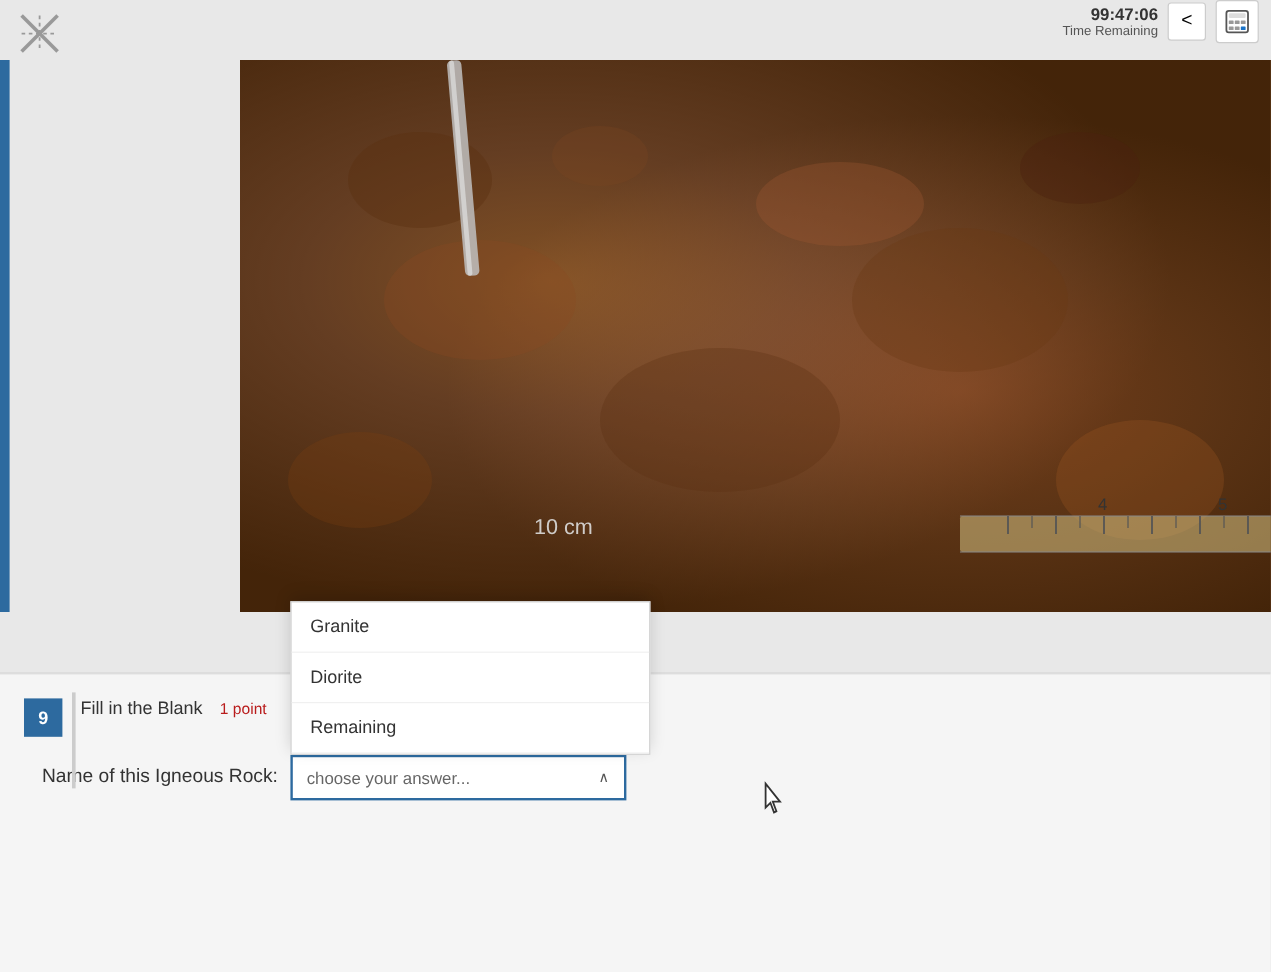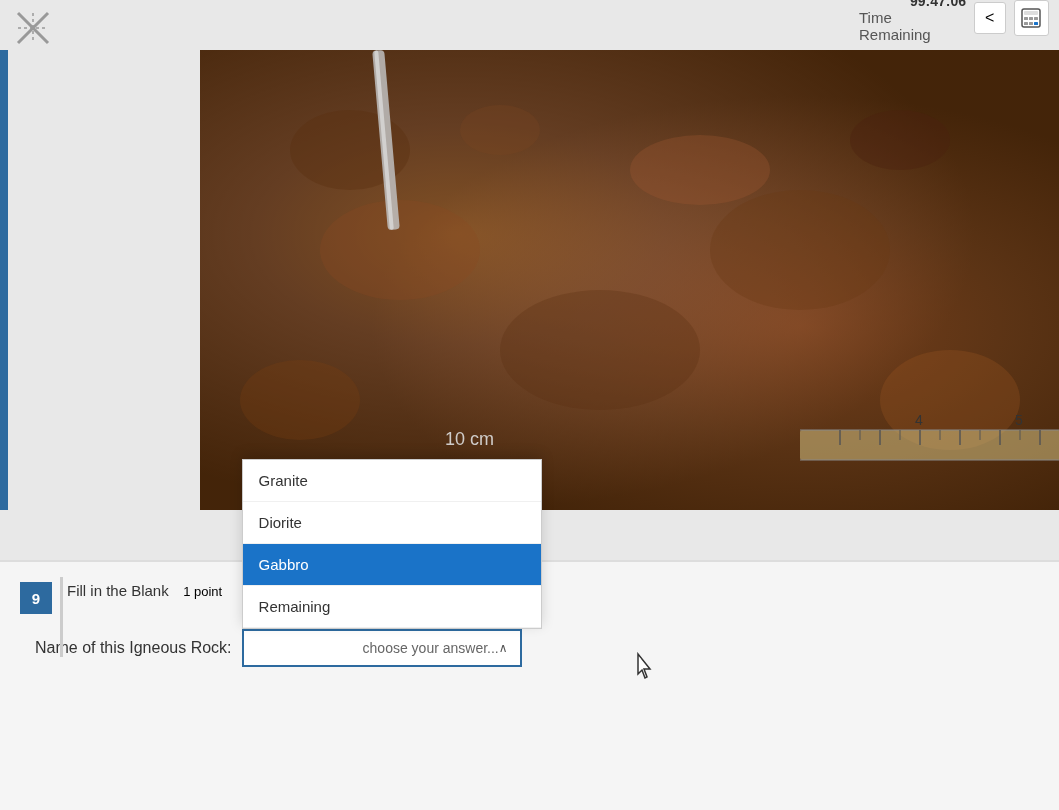--- a/index.html
+++ b/index.html
@@ -33,21 +33,21 @@
       font-size: 13px;
       color: #333;
     }
 
     .timer-value {
       font-weight: bold;
       font-size: 14px;
     }
 
     .timer-label {
-      font-size: 15px;
+      font-size: 11px;
       color: #555;
     }
 
     .nav-btn {
       width: 32px;
       height: 32px;
       border: 1px solid #ccc;
       background: #fff;
       cursor: pointer;
       display: flex;
@@ -131,21 +131,21 @@
     }
 
     .question-type {
       font-size: 15px;
       color: #333;
       text-align: center;
     }
 
     .question-points {
       font-size: 13px;
-      color: #000000;
+      color: #b91c1c;
       display: inline;
       margin-left: 10px;
     }
 
     .question-text-row {
       display: flex;
       align-items: center;
       gap: 10px;
       margin-left: 15px;
       margin-top: 10px;
@@ -162,21 +162,21 @@
       display: inline-block;
     }
 
     .dropdown-trigger {
       width: 280px;
       height: 38px;
       border: 2px solid #2d6a9f;
       background: #fff;
       display: flex;
       align-items: center;
-      justify-content: flex-end;
+      justify-content: space-between;
       padding: 0 12px;
       cursor: pointer;
       font-size: 14px;
       color: #666;
     }
 
     .dropdown-chevron {
       font-size: 12px;
       color: #555;
     }
@@ -330,21 +330,20 @@
   </div>
 
   <div class="question-text-row">
     <span class="question-label">Name of this Igneous Rock:</span>
 
     <div class="dropdown-container">
 
       <div class="dropdown-menu">
         <div class="dropdown-item">Granite</div>
         <div class="dropdown-item">Diorite</div>
-        <div class="dropdown-item selected">Gabbro</div>
         <div class="dropdown-item">Remaining</div>
       </div>
 
       <div class="dropdown-trigger">
         <span>choose your answer...</span>
         <span class="dropdown-chevron">∧</span>
       </div>
     </div>
   </div>
 </div>

